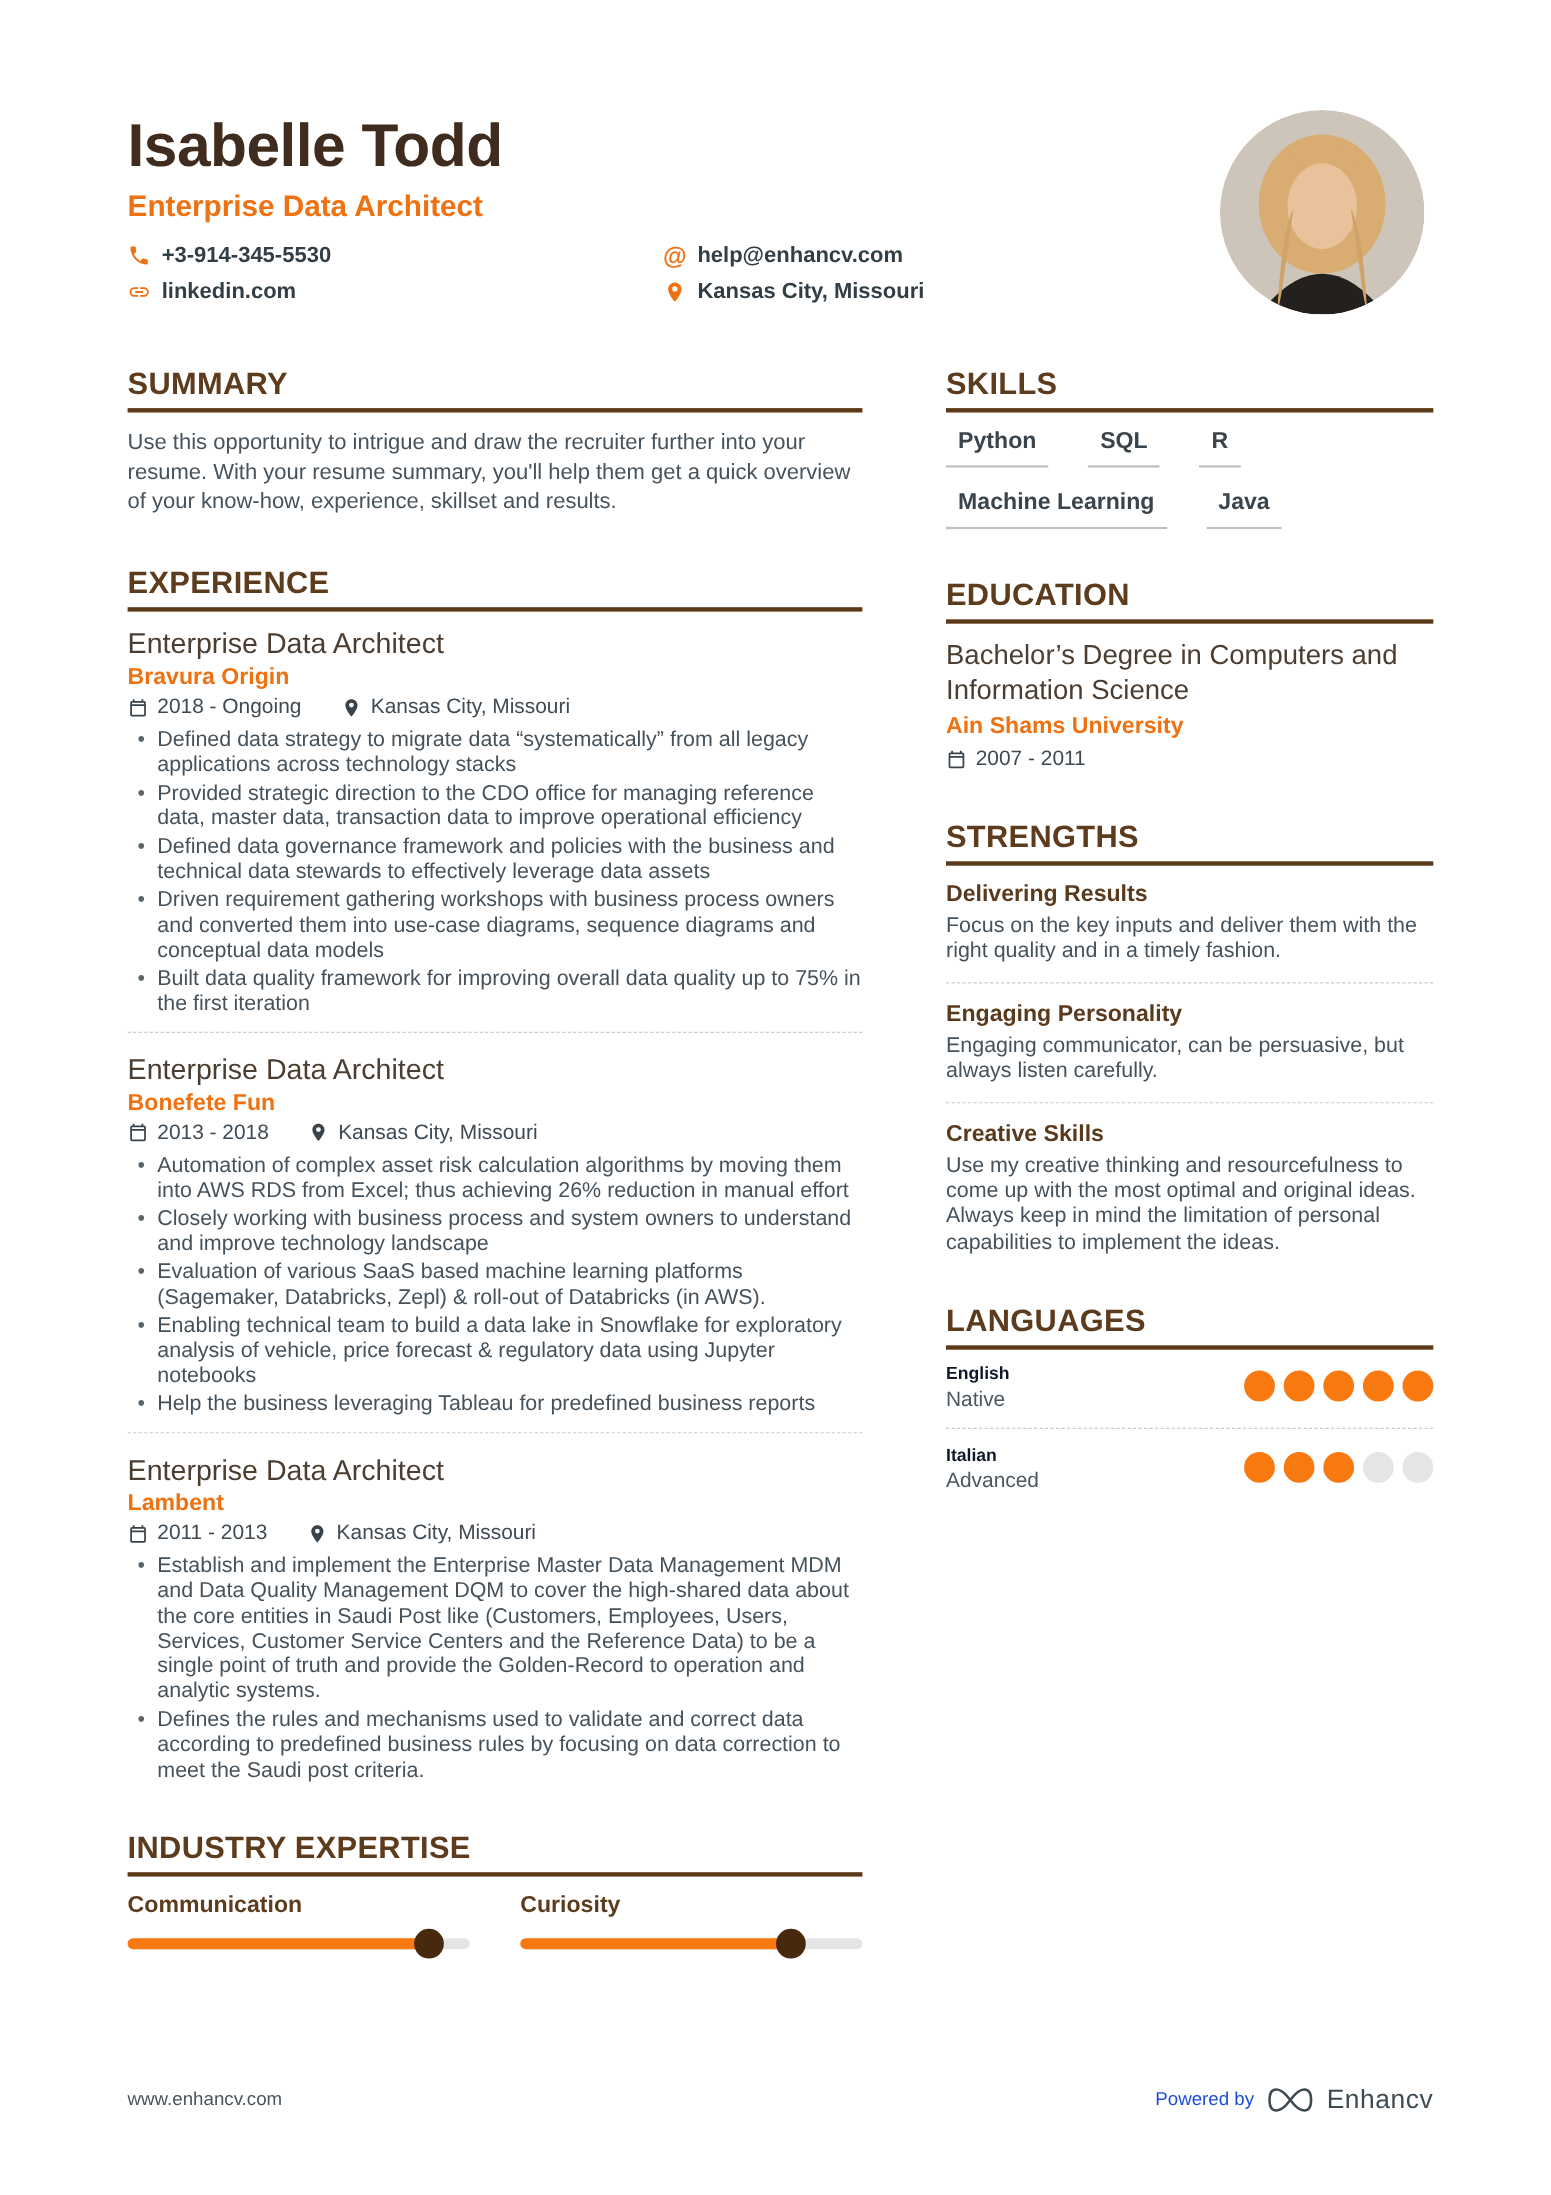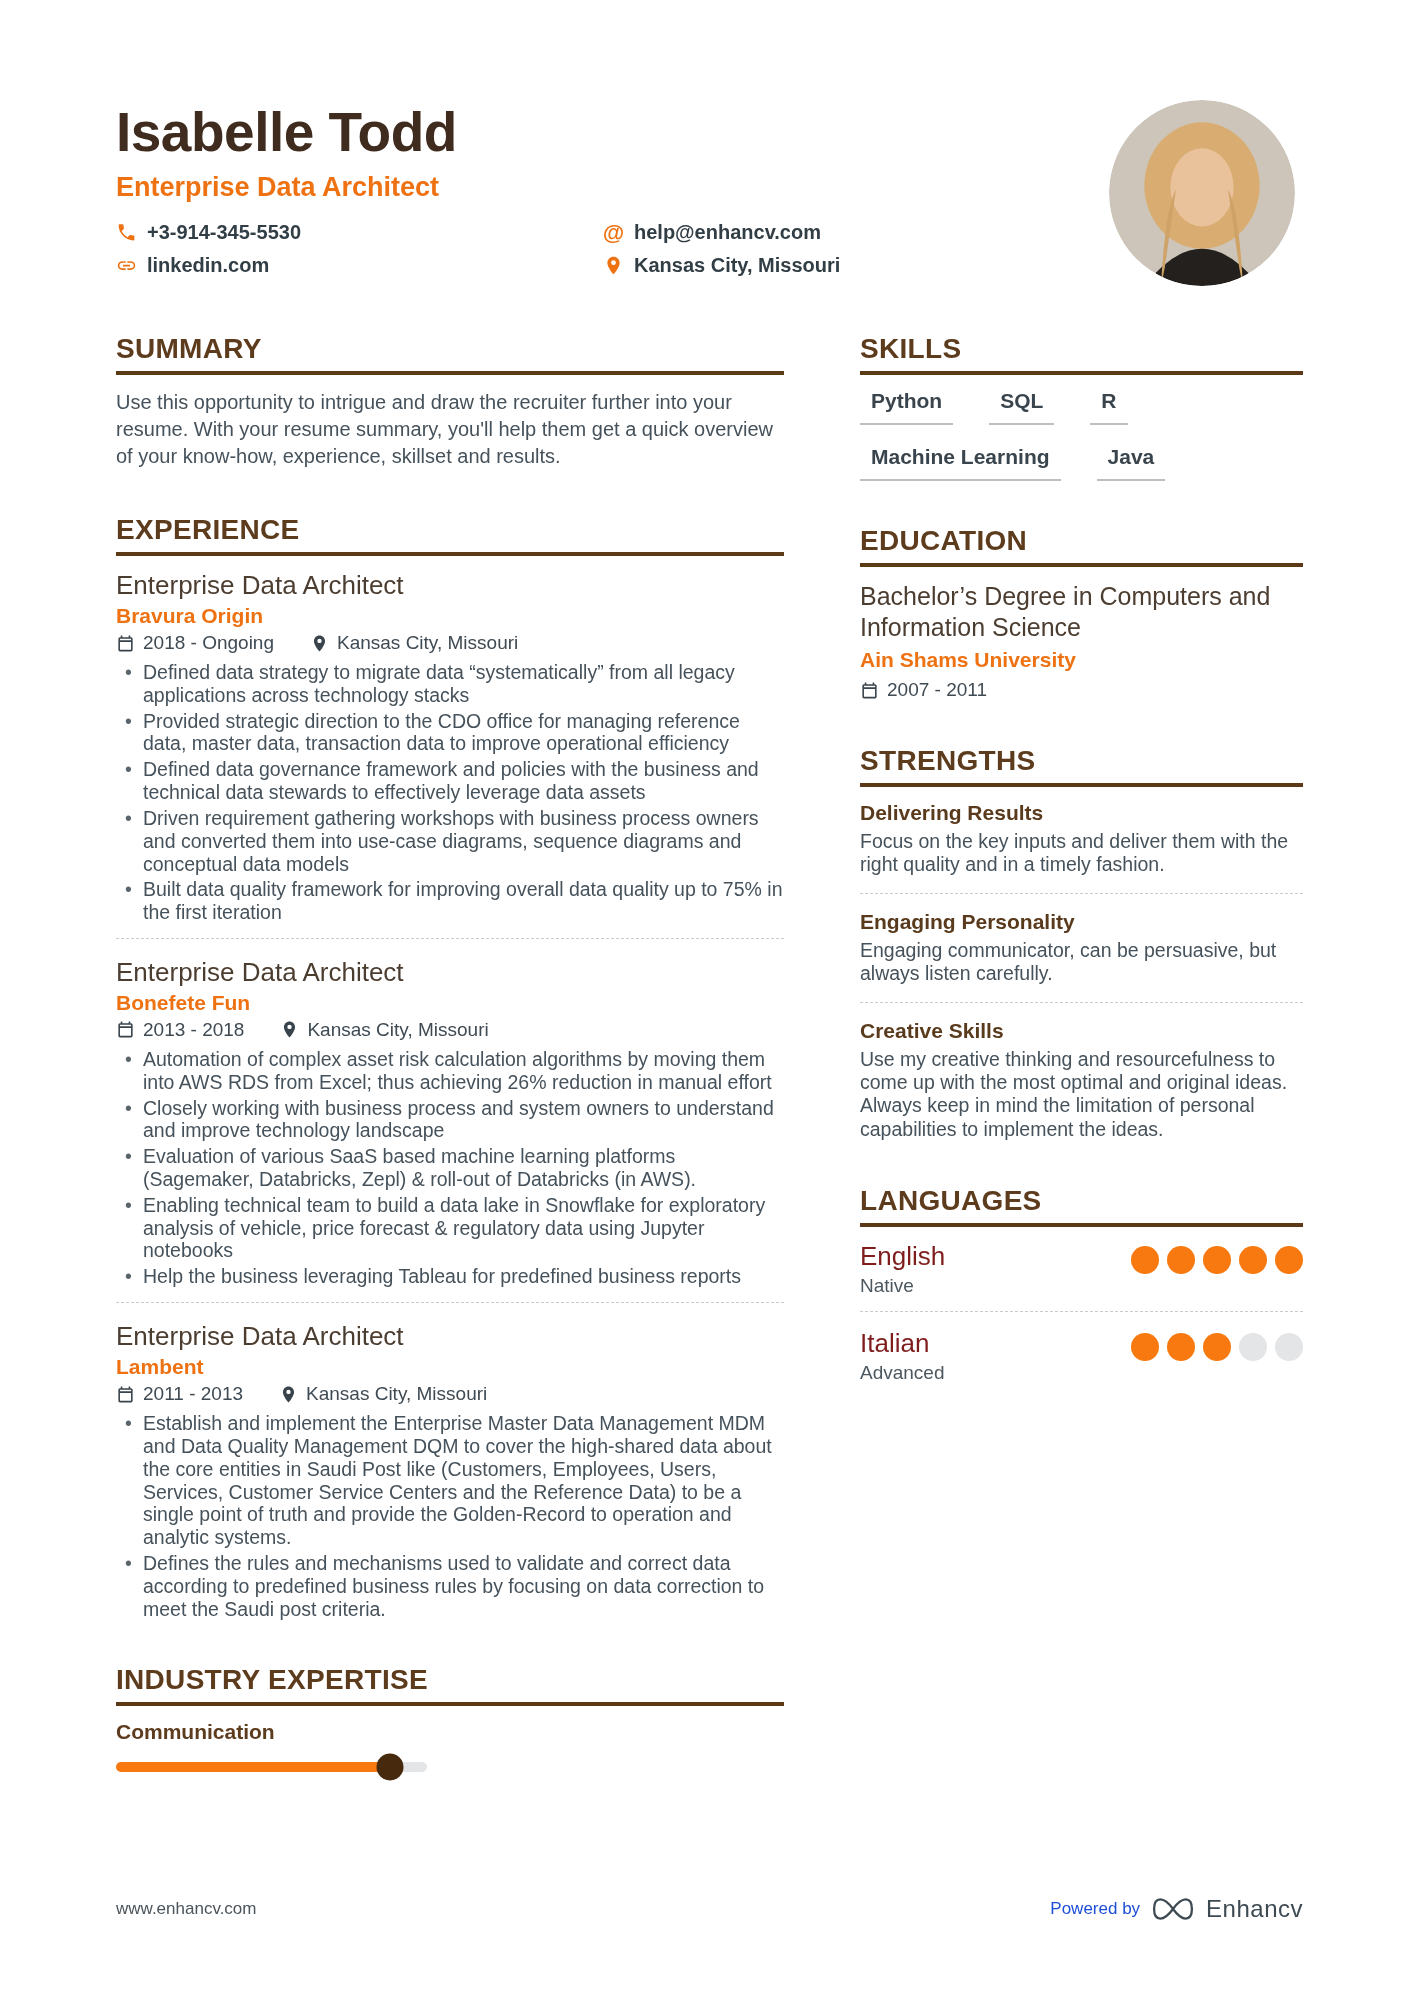--- a/index.html
+++ b/index.html
@@ -62,21 +62,21 @@
   .school{font-size:21px;font-weight:700;color:#ee7112;margin:0 0 7px;}
 
   
   .strength + .strength{border-top:1px dashed #c8ccd0;margin-top:16px;padding-top:16px;}
   .strength-title{font-size:21px;font-weight:700;color:#5a3a1c;margin:0 0 5px;}
   .strength-text{font-size:19.5px;line-height:1.2;color:#46525b;}
 
   
   .language{display:flex;justify-content:space-between;align-items:flex-start;}
   .language + .language{border-top:1px dashed #c8ccd0;margin-top:14px;padding-top:16px;}
-  .lang-name{font-size:26px;font-weight:400;color:#7f1d1d;}
+  .lang-name{font-size:16px;font-weight:700;color:#0f172a;}
   .lang-level{font-size:19px;color:#4c575f;margin-top:3px;}
   .dots{display:flex;gap:8px;margin-top:5px;}
   .dot{width:28px;height:28px;border-radius:50%;background:#e4e5e6;}
   .dot.filled{background:#f7790f;}
 
   
   .footer{position:absolute;left:116px;right:107px;bottom:72px;display:flex;
     justify-content:space-between;align-items:center;}
   .site{font-size:17px;color:#4b545b;}
   .powered{display:flex;align-items:center;gap:12px;}
@@ -256,20 +256,27 @@
         <div class="sliders">
 
             <div class="slider-block">
               <div class="slider-label">Communication</div>
               <div class="slider-track">
                 <div class="slider-fill" style="width: 88%;"></div>
                 <div class="slider-knob" style="left: 88%;"></div>
               </div>
             </div>
 
+            <div class="slider-block">
+              <div class="slider-label">Curiosity</div>
+              <div class="slider-track">
+                <div class="slider-fill" style="width: 79%;"></div>
+                <div class="slider-knob" style="left: 79%;"></div>
+              </div>
+            </div>
           </div>
       </section>
 
     </div>
 
     <div class="col-right">
 
       <section>
         <h2 class="sec">SKILLS</h2>
         <div class="skill-list">

